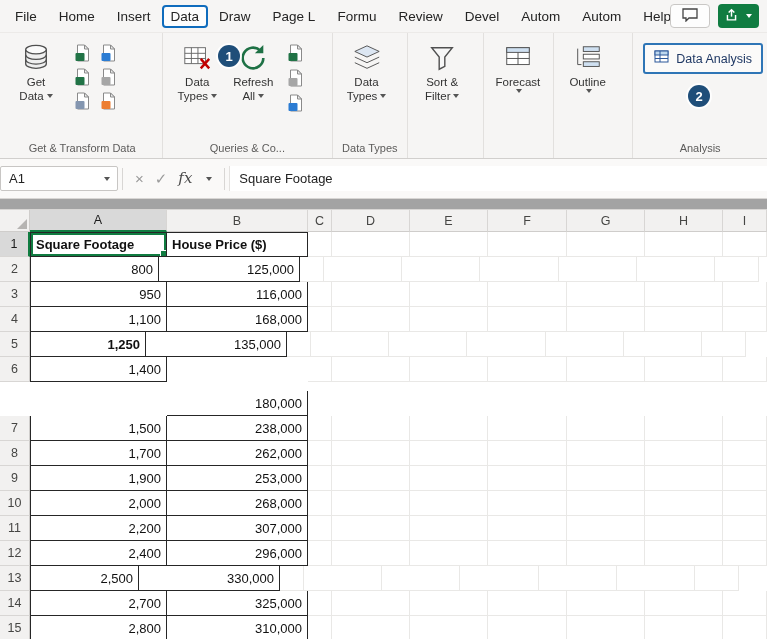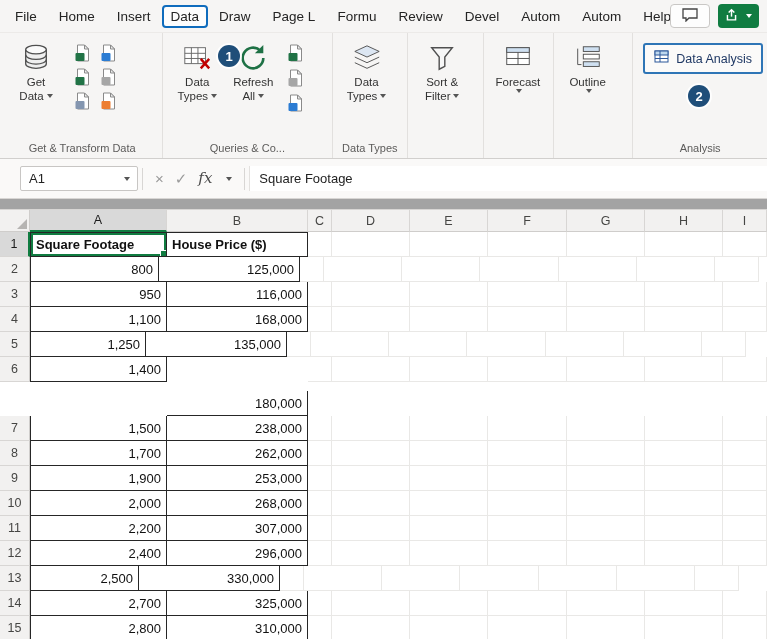--- a/index.html
+++ b/index.html
@@ -26,21 +26,21 @@
   .bigbtn { display: flex; flex-direction: column; align-items: center; width: 56px; cursor: pointer; }
   .bigbtn .icon { height: 34px; display: flex; align-items: center; justify-content: center; }
   .bl { font-size: 11.5px; color: #333; line-height: 14px; display: flex; align-items: center; justify-content: center; white-space: nowrap; }
   .smallgrid { display: grid; grid-template-columns: 20px 20px; grid-auto-rows: 20px; gap: 4px 6px; margin: 2px 0 0 8px; }
   .smallcol { display: flex; flex-direction: column; gap: 5px; margin: 2px 0 0 4px; }
   .sicon { width: 20px; height: 20px; display: flex; align-items: center; justify-content: center; cursor: pointer; }
   .badge { position: absolute; width: 22px; height: 22px; border-radius: 50%; background: #1f4e79; color: #fff; font-size: 13px; font-weight: bold; display: flex; align-items: center; justify-content: center; z-index: 6; box-shadow: 0 0 0 2px rgba(255,255,255,0.85); }
   .da-btn { display: flex; align-items: center; gap: 6px; border: 2px solid #2e75b6; border-radius: 3px; background: #fbfaf9; padding: 4px 9px; font-size: 12.5px; color: #1f3864; margin: 2px 0 0 4px; cursor: pointer; white-space: nowrap; }
 
   
-  .formulabar { height: 40px; background: #faf9f8; border-bottom: 1px solid #d8d6d4; display: flex; align-items: center; padding-left: 20px; }
+  .formulabar { height: 40px; background: #faf9f8; border-bottom: 1px solid #d8d6d4; display: flex; align-items: center; padding-left: 0; }
   .namebox { width: 118px; height: 25px; background: #fff; border: 1px solid #c8c6c4; border-radius: 2px; display: flex; align-items: center; font-size: 13px; color: #222; padding-left: 8px; cursor: pointer; }
   .namebox .chev { margin-left: auto; margin-right: 7px; }
   .fbar-divider { width: 1px; height: 22px; background: #d8d6d4; margin: 0 4px; }
   .fx-btns { display: flex; align-items: center; gap: 11px; padding: 0 8px; }
   .fxb { color: #9a9a9a; font-size: 15px; cursor: pointer; line-height: 1; }
   .fx { font-style: italic; font-family: "DejaVu Serif", serif; color: #4a4a4a; font-size: 15px; }
   .formula-text { flex: 1; height: 25px; background: #fff; border-left: 1px solid #e3e1df; display: flex; align-items: center; padding-left: 9px; font-size: 13px; color: #222; cursor: text; }
 
   
   .gridwrap { margin-top: 10px; background: #fff; }
@@ -399,21 +399,21 @@
         <div class="cell" style="width: 24px;"></div>
         <div class="cell" style="width: 78px;"></div>
         <div class="cell" style="width: 78px;"></div>
         <div class="cell" style="width: 79px;"></div>
         <div class="cell" style="width: 78px;"></div>
         <div class="cell" style="width: 78px;"></div>
         <div class="cell" style="width: 44px;"></div>
       </div>
       <div class="grid-row">
         <div class="row-hdr">5</div>
-        <div class="cell tcell first num" style="width: 116px;">1,250</div>
+        <div class="cell tcell first num" style="width: 116px; font-weight: bold;">1,250</div>
         <div class="cell tcell num" style="width: 141px;">135,000</div>
         <div class="cell" style="width: 24px;"></div>
         <div class="cell" style="width: 78px;"></div>
         <div class="cell" style="width: 78px;"></div>
         <div class="cell" style="width: 79px;"></div>
         <div class="cell" style="width: 78px;"></div>
         <div class="cell" style="width: 78px;"></div>
         <div class="cell" style="width: 44px;"></div>
       </div>
       <div class="grid-row">

